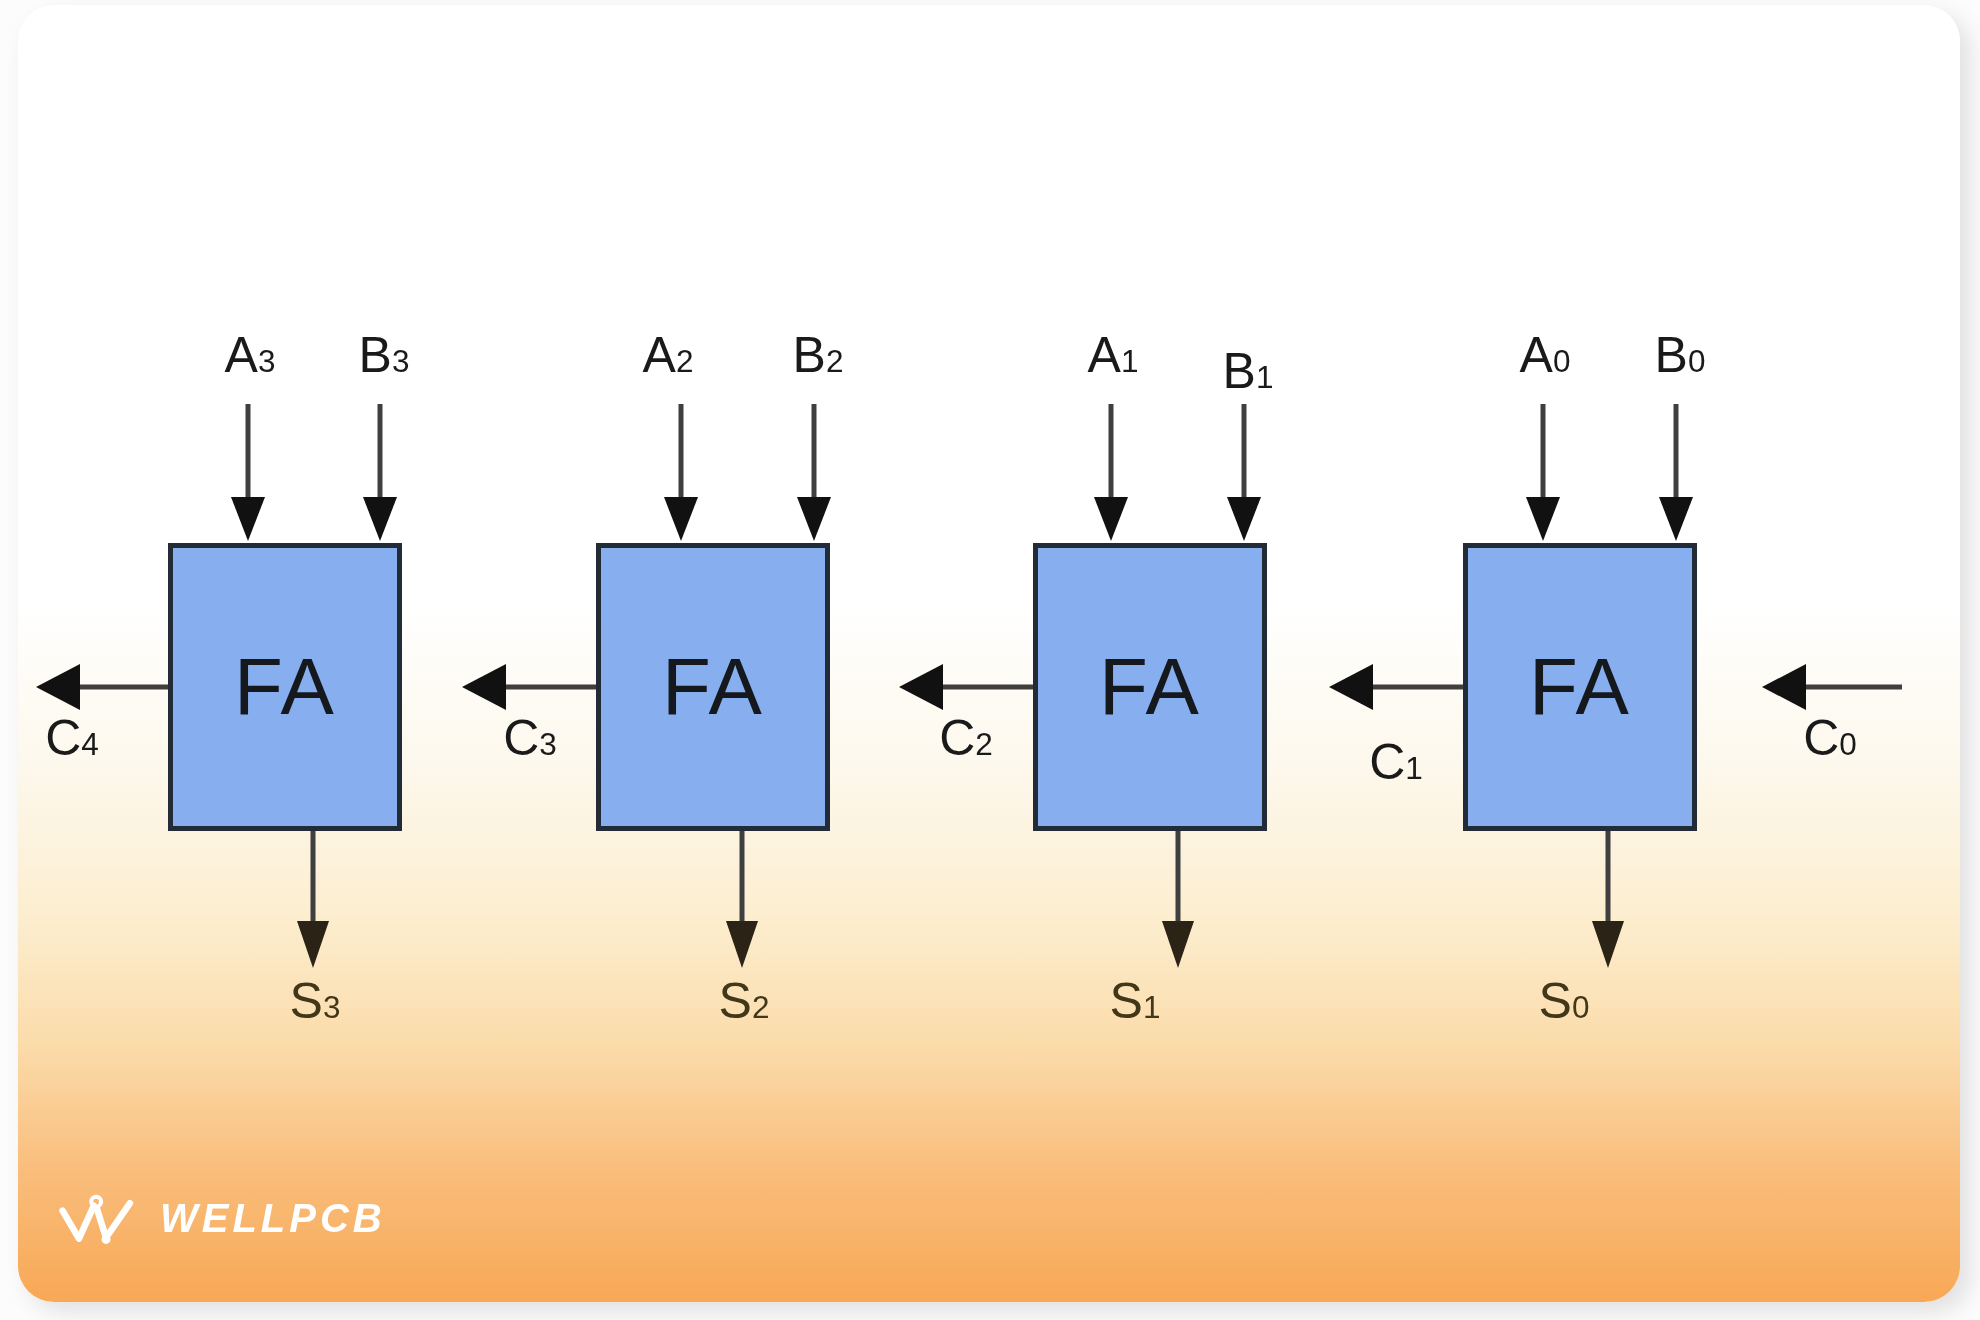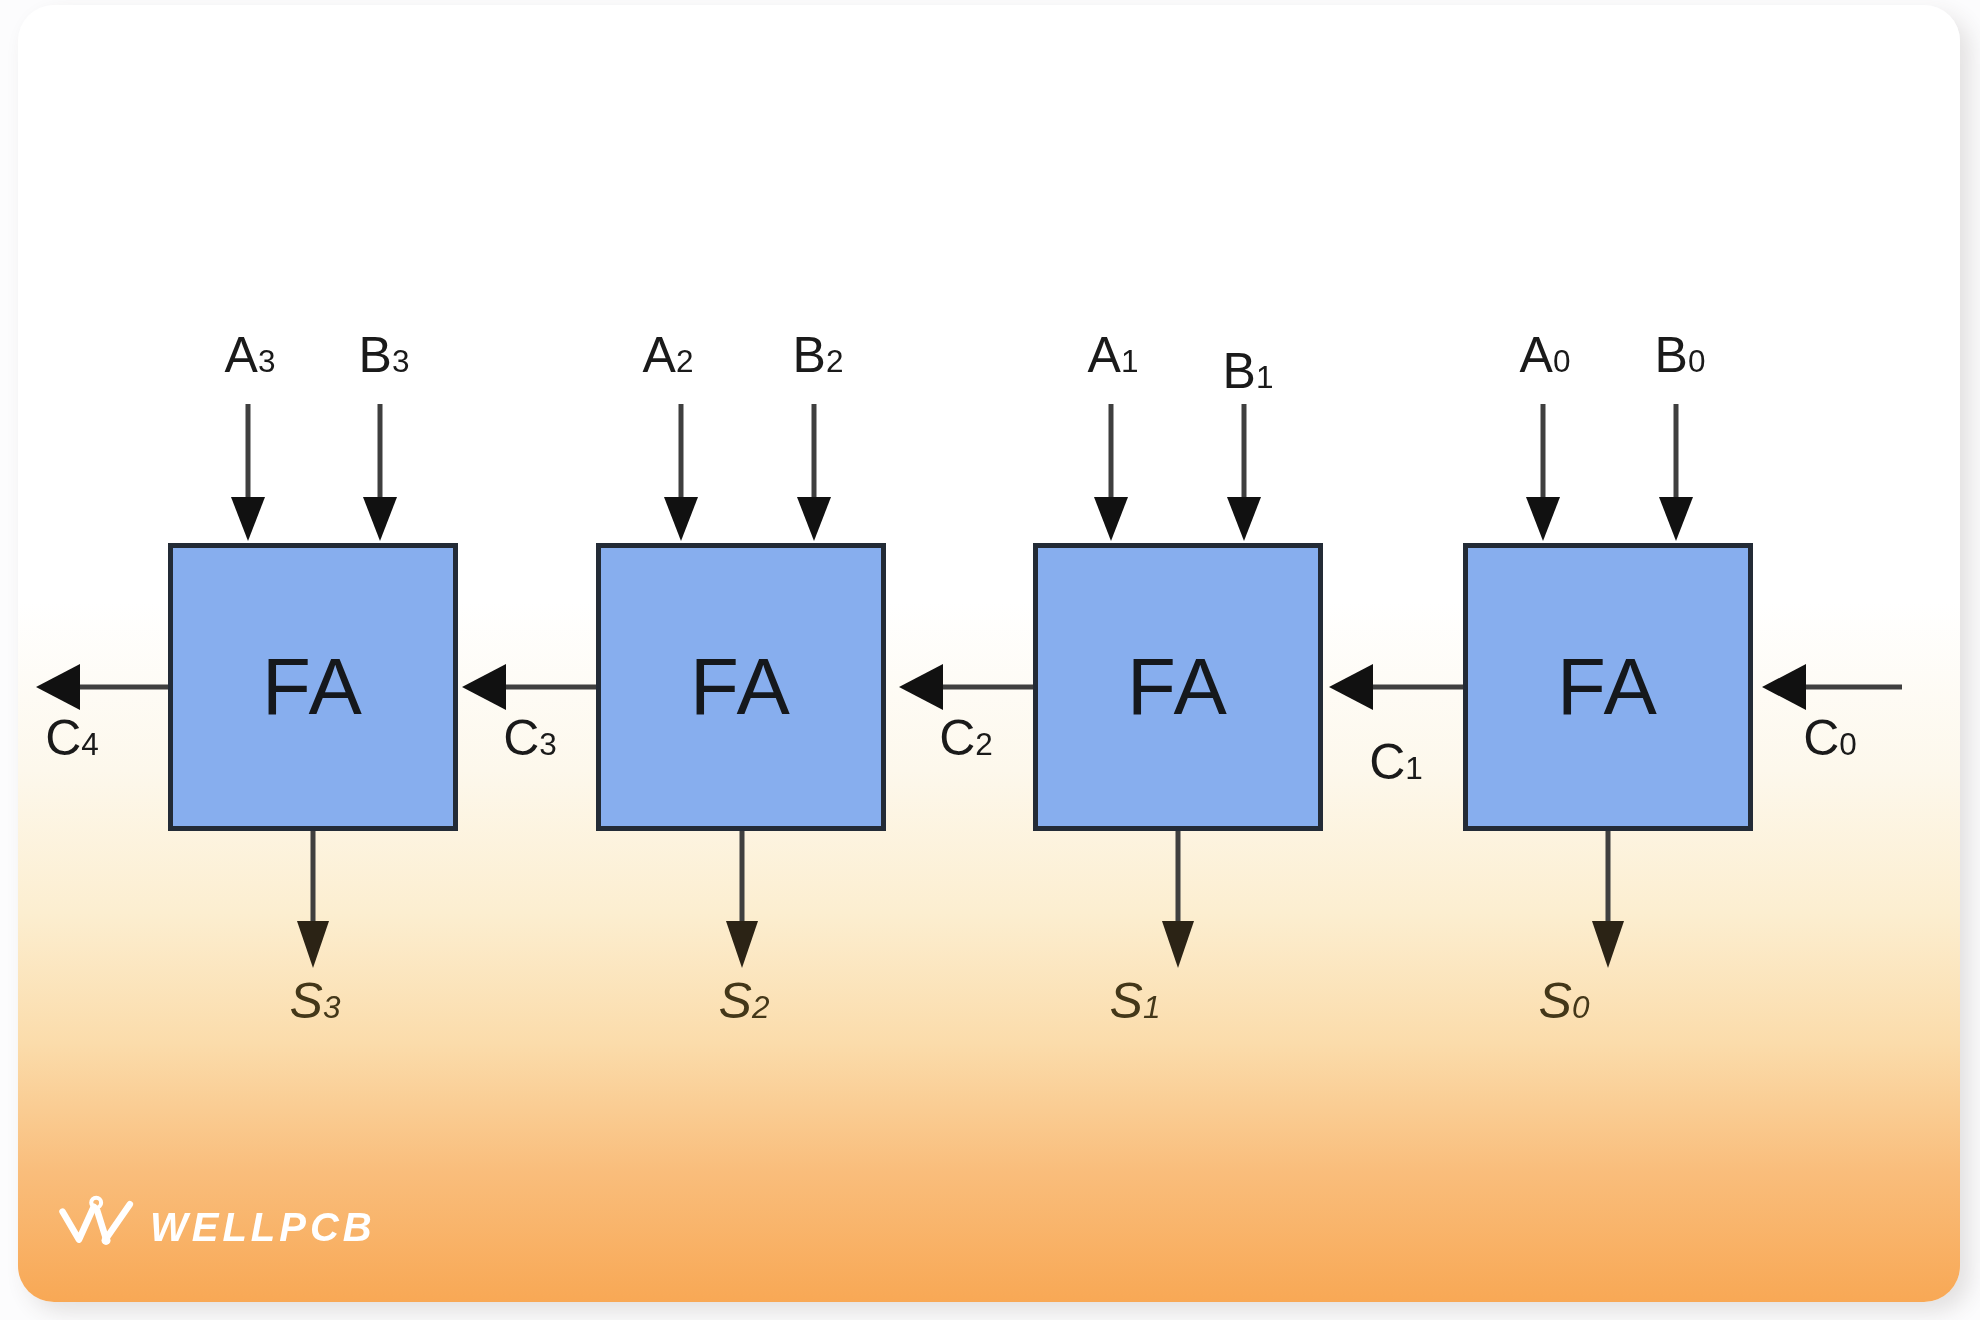--- a/index.html
+++ b/index.html
@@ -28,34 +28,34 @@
     box-shadow:10px 10px 22px rgba(70,60,50,0.14);
   }
   .layer{position:absolute;inset:0;}
   svg.wires{position:absolute;left:0;top:0;width:1980px;height:1320px;}
   .wire{stroke:var(--line);stroke-width:5;}
   .in-head{fill:var(--arrowhead);}
   .carry-head{fill:var(--arrowhead);}
   .sum-line{stroke:var(--line);stroke-width:5;}
   .sum-head{fill:var(--sum-arrowhead);}
   .fa{
-    position:absolute;top:543px;width:290px;height:288px;
+    position:absolute;top:543px;width:234px;height:288px;
     background:var(--block-fill);border:5px solid var(--block-border);
     display:flex;align-items:center;justify-content:center;
     font-size:80px;color:#15181c;letter-spacing:2px;
   }
   .lbl{
     position:absolute;transform:translateX(-50%);
     font-size:50px;line-height:1;color:var(--label-text);white-space:nowrap;
   }
   .lbl .sub{font-size:0.63em;}
-  .sum-lbl{color:var(--sum-text);font-style:italic;}
+  .sum-lbl{color:var(--sum-text);}
   .logo{
     position:absolute;left:56px;top:1192px;height:64px;
-    display:flex;align-items:center;gap:12px;
+    display:flex;align-items:flex-start;gap:22px;
   }
   .logo-text{
     color:var(--logo-white);font-size:40px;font-weight:bold;font-style:italic;
     letter-spacing:4px;line-height:1;padding-top:6px;
   }
 </style>
 </head>
 <body>
 
 <div class="page">

